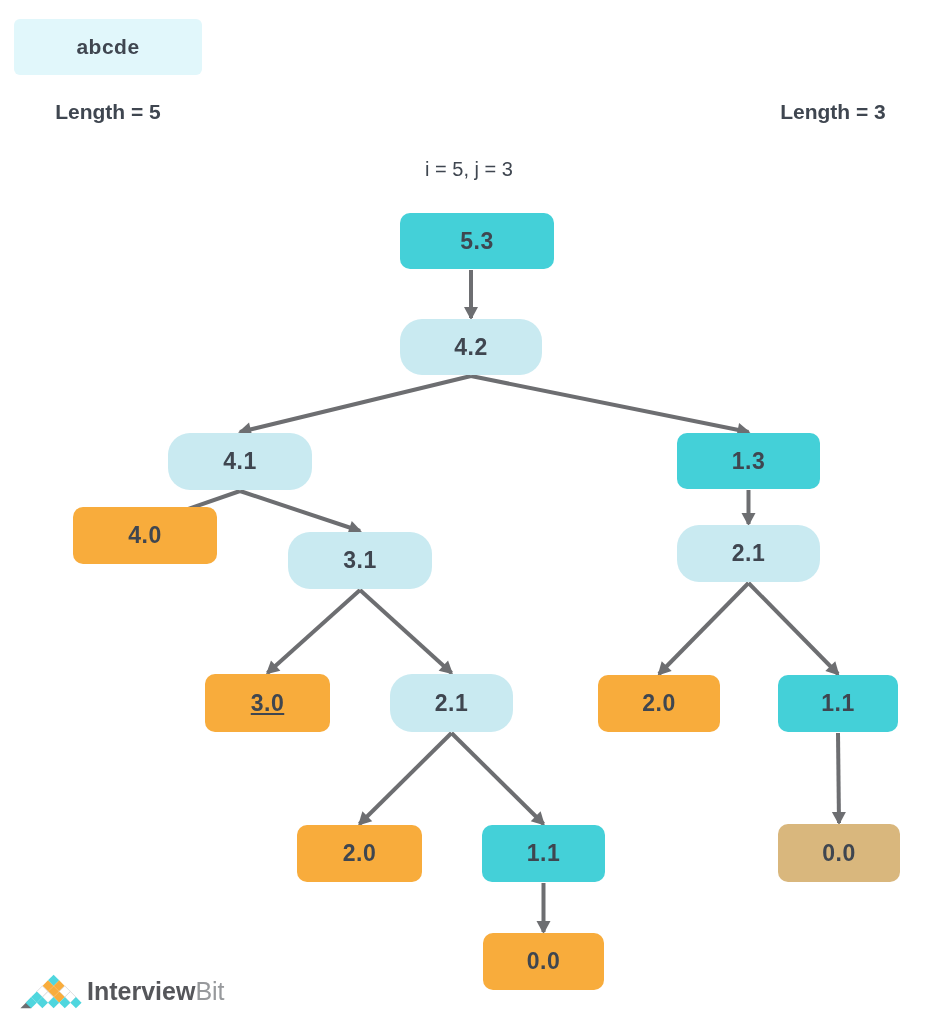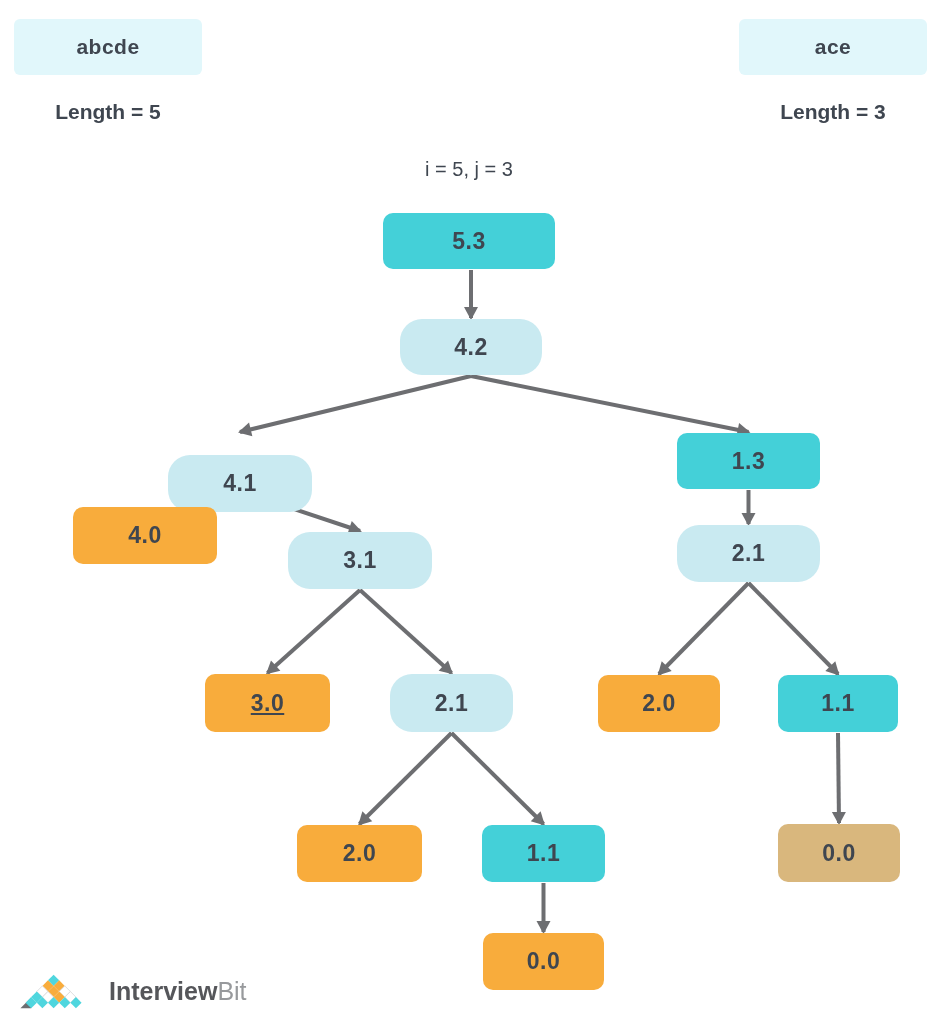--- a/index.html
+++ b/index.html
@@ -114,39 +114,36 @@
   .node-else  { background: var(--c-else,  #C9EAF1); border-radius: 22px; }
   .node-tan   { background: var(--c-tan,   #D9B77D); }
 
   
   .logo {
     position: absolute;
     left: 20px;
     top: 974px;
     display: flex;
     align-items: center;
-    gap: 27px;
+    gap: 5px;
   }
   .logo-text { font-size: 25px; white-space: nowrap; }
   .brand-bold  { font-weight: bold; color: #55565A; }
   .brand-light { font-weight: normal; color: #97999C; }
 </style>
 </head>
 <body>
 
 <div class="canvas">
 
   <div class="string-panel left">
     <span>abcde</span>
   </div>
   <div class="length-label left">Length = 5</div>
 
-  <div class="string-panel right">
-    <span>ace</span>
-  </div>
   <div class="length-label right">Length = 3</div>
 
   <div class="annotation">i = 5, j = 3</div>
 
 
   <div class="tree-layer">
     <svg class="edges" width="941" height="1024" viewBox="0 0 941 1024">
       <defs>
         <marker id="arrowhead" markerUnits="userSpaceOnUse" markerWidth="18" markerHeight="18" refX="12" refY="7.5" orient="auto">
           <path d="M1,0.5 L14,7.5 L1,14.5 Z" style="fill: var(--c-arrow, #6D6E71);"></path>
@@ -160,23 +157,23 @@
         <line x1="360" y1="590" x2="267.5" y2="673" marker-end="url(#arrowhead)"></line>
         <line x1="360" y1="590" x2="451.5" y2="673" marker-end="url(#arrowhead)"></line>
         <line x1="451.5" y1="733" x2="359.5" y2="824" marker-end="url(#arrowhead)"></line>
         <line x1="451.5" y1="733" x2="543.5" y2="824" marker-end="url(#arrowhead)"></line>
         <line x1="543.5" y1="883" x2="543.5" y2="932" marker-end="url(#arrowhead)"></line>
         <line x1="748.5" y1="490" x2="748.5" y2="524" marker-end="url(#arrowhead)"></line>
         <line x1="748.5" y1="583" x2="659" y2="674" marker-end="url(#arrowhead)"></line>
         <line x1="748.5" y1="583" x2="838" y2="674" marker-end="url(#arrowhead)"></line>
         <line x1="838" y1="733" x2="839" y2="823" marker-end="url(#arrowhead)"></line>
       </svg>
-  <div class="node node-equal" style="left: 383px; top: 213px; width: 172px; height: 56px;">5.3</div>
+  <div class="node node-equal" style="left: 400px; top: 213px; width: 154px; height: 56px;">5.3</div>
       <div class="node node-else" style="left: 400px; top: 319px; width: 142px; height: 56px;">4.2</div>
-      <div class="node node-else" style="left: 168px; top: 433px; width: 144px; height: 57px; margin-top: 22px;">4.1</div>
+      <div class="node node-else" style="left: 168px; top: 433px; width: 144px; height: 57px;">4.1</div>
       <div class="node node-equal" style="left: 677px; top: 433px; width: 143px; height: 56px;">1.3</div>
       <div class="node node-base" style="left: 73px; top: 507px; width: 144px; height: 57px;">4.0</div>
       <div class="node node-else" style="left: 288px; top: 532px; width: 144px; height: 57px;">3.1</div>
       <div class="node node-else" style="left: 677px; top: 525px; width: 143px; height: 57px;">2.1</div>
       <div class="node node-base" style="left: 205px; top: 674px; width: 125px; height: 58px; text-decoration: underline;">3.0</div>
       <div class="node node-else" style="left: 390px; top: 674px; width: 123px; height: 58px;">2.1</div>
       <div class="node node-base" style="left: 598px; top: 675px; width: 122px; height: 57px;">2.0</div>
       <div class="node node-equal" style="left: 778px; top: 675px; width: 120px; height: 57px;">1.1</div>
       <div class="node node-base" style="left: 297px; top: 825px; width: 125px; height: 57px;">2.0</div>
       <div class="node node-equal" style="left: 482px; top: 825px; width: 123px; height: 57px;">1.1</div>

